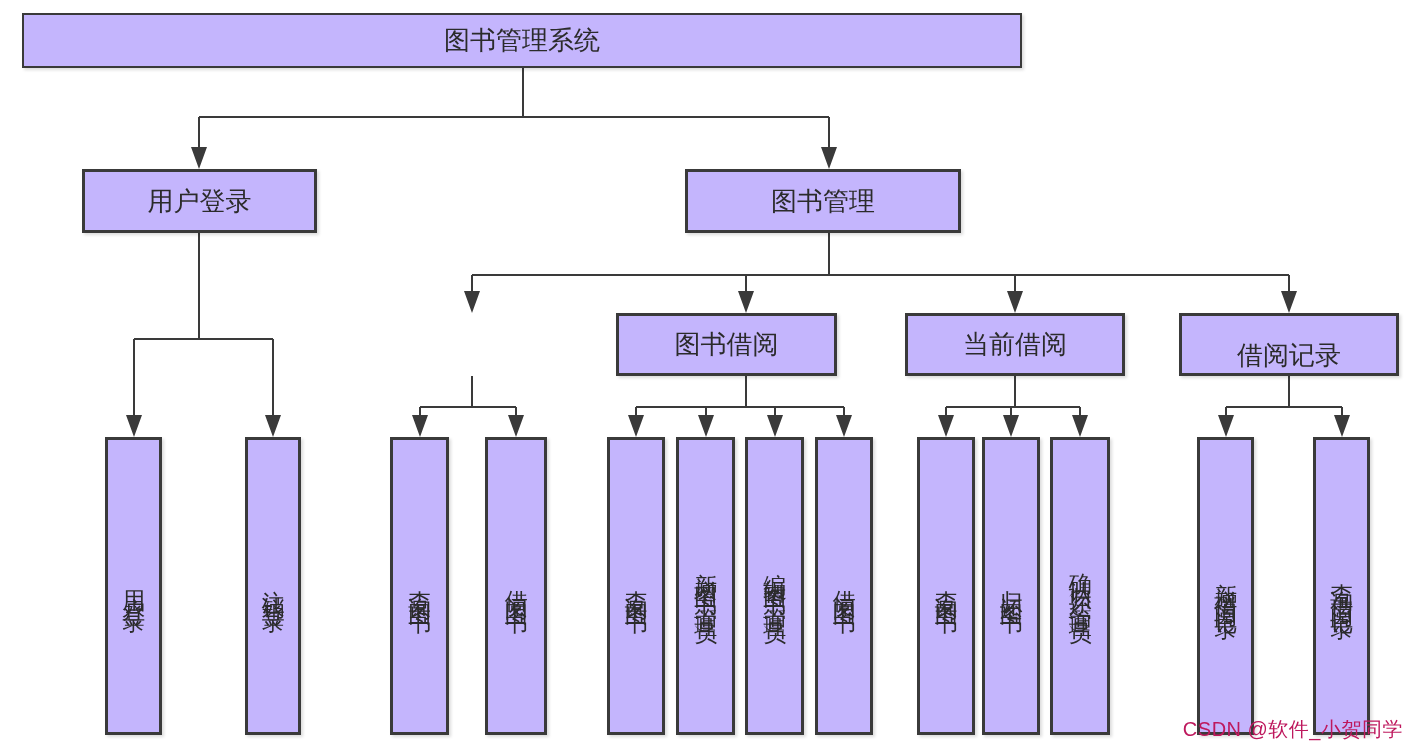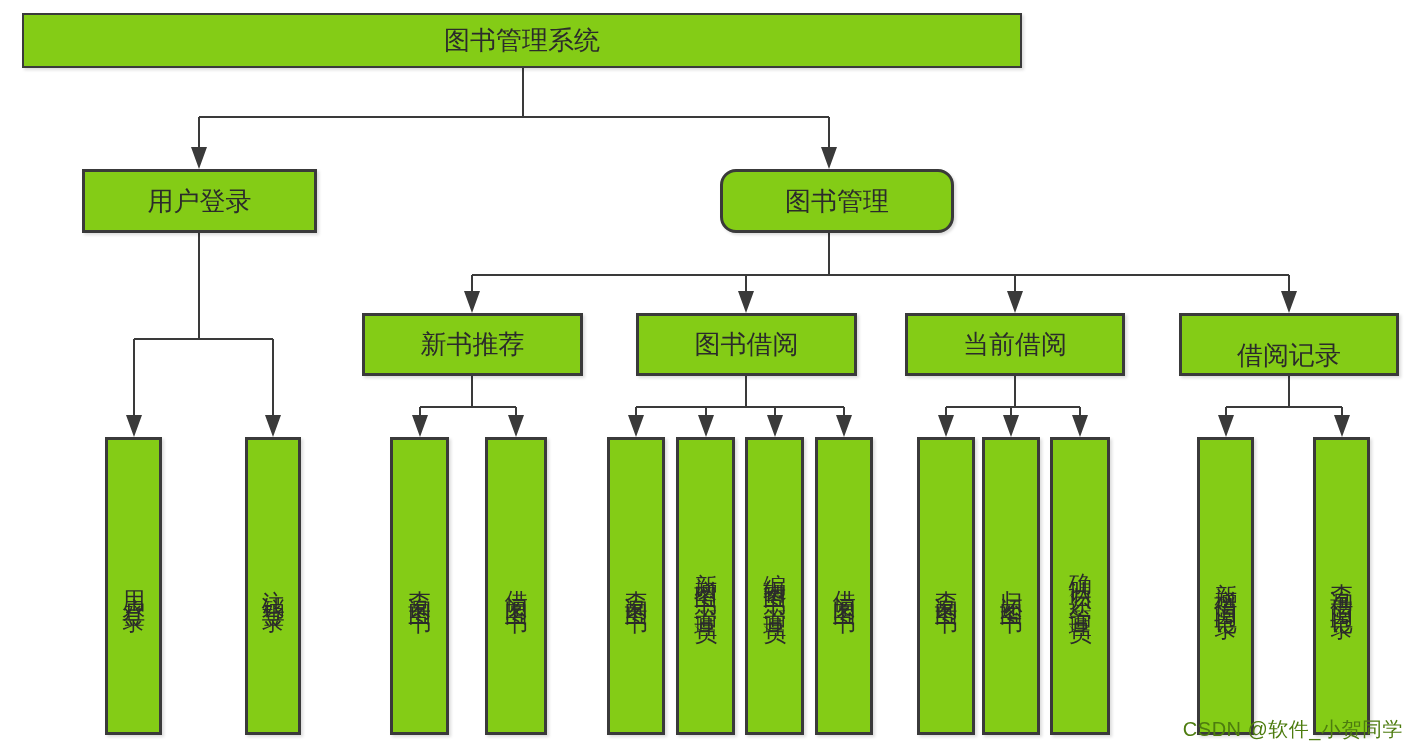--- a/index.html
+++ b/index.html
@@ -2,32 +2,32 @@
 <html><head>
 <meta charset="utf-8">
 <style>
   html,body{margin:0;padding:0;background:#ffffff;}
   #canvas{
     position:relative;width:1405px;height:747px;background:#ffffff;overflow:hidden;
     font-family:"Liberation Sans","DejaVu Sans",sans-serif;color:#2b2b2b;
   }
   #connectors{position:absolute;left:0;top:0;pointer-events:none;}
   .box{
-    position:absolute;box-sizing:border-box;background:#84cc16;
+    position:absolute;box-sizing:border-box;background:#c4b5fd;
     border:3px solid #3a3a3a;display:flex;align-items:center;justify-content:center;
     box-shadow:2px 2px 3px rgba(0,0,0,0.14);
   }
   .box.root{border-width:2px;}
   .h{font-size:26px;white-space:nowrap;}
   .v{
     writing-mode:vertical-rl;text-orientation:mixed;
     font-size:23px;letter-spacing:7px;line-height:1.1;white-space:nowrap;
   }
   #watermark{
-    position:absolute;right:2px;bottom:4px;font-size:20px;color:#4d7c0f;
+    position:absolute;right:2px;bottom:4px;font-size:20px;color:#be185d;
     letter-spacing:0.5px;white-space:nowrap;z-index:5;
   }
 </style>
 </head>
 <body>
 
 <div id="canvas">
 
   <svg id="connectors" width="1405" height="747" viewBox="0 0 1405 747">
     <path fill="none" stroke="#3a3a3a" stroke-width="2" d="
@@ -71,28 +71,25 @@
       M1334 415 L1350 415 L1342 437 Z"></path>
   </svg>
 
   <div class="box root" style="left:22px;top:13px;width:1000px;height:55px;">
     <span class="h">图书管理系统</span>
   </div>
 
   <div class="box" style="left:82px;top:169px;width:235px;height:64px;">
     <span class="h">用户登录</span>
   </div>
-  <div class="box" style="left:720px;top:169px;width:234px;height:64px;border-radius:16px;">
+  <div class="box" style="left:685px;top:169px;width:276px;height:64px;">
     <span class="h">图书管理</span>
   </div>
 
-  <div class="box" style="left:362px;top:313px;width:221px;height:63px;">
-    <span class="h">新书推荐</span>
-  </div>
-  <div class="box" style="left:636px;top:313px;width:221px;height:63px;">
+  <div class="box" style="left:616px;top:313px;width:221px;height:63px;">
     <span class="h">图书借阅</span>
   </div>
   <div class="box" style="left:905px;top:313px;width:220px;height:63px;justify-content:center;">
     <span class="h">当前借阅</span>
   </div>
   <div class="box" style="left:1179px;top:313px;width:220px;height:63px;align-items:flex-end;">
     <span class="h">借阅记录</span>
   </div>
 
   <div class="box" style="left:105px;top:437px;width:57px;height:298px;">

